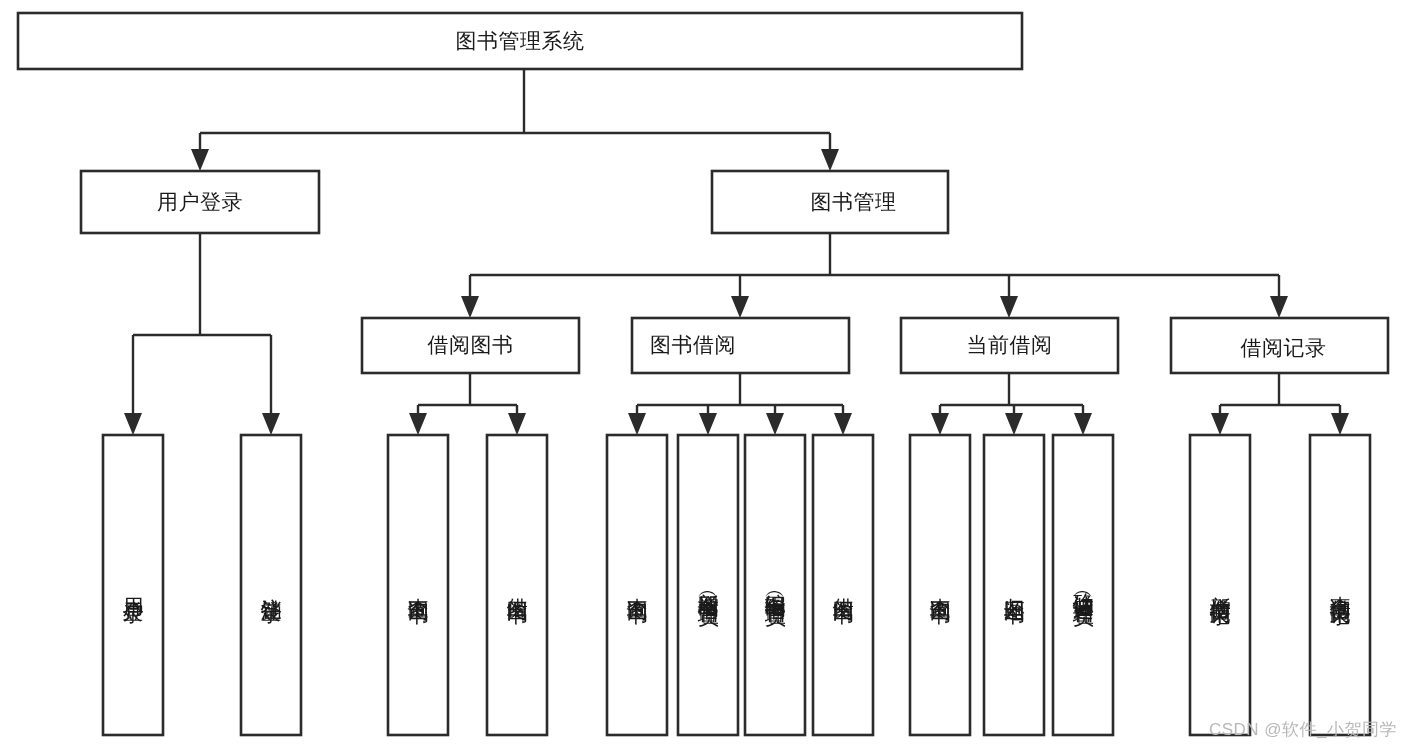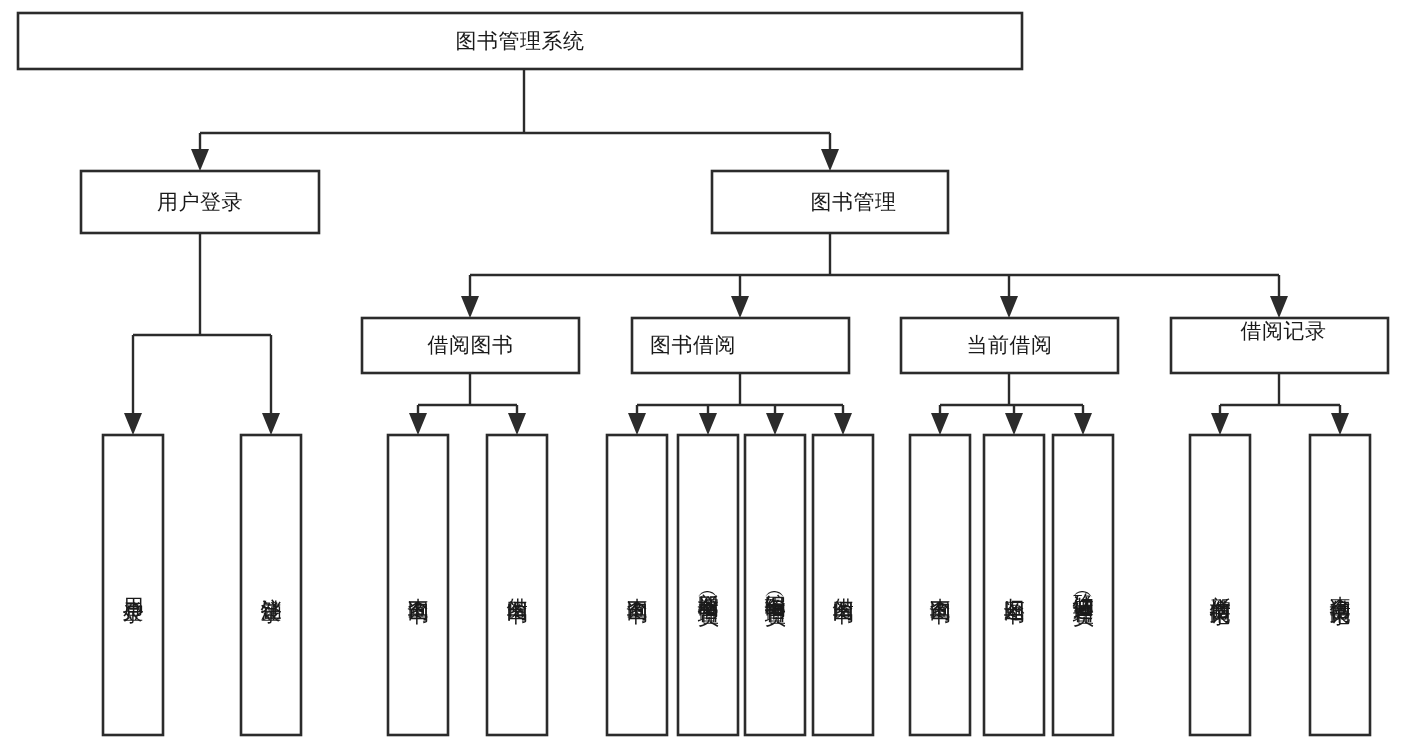--- a/index.html
+++ b/index.html
@@ -169,29 +169,30 @@
       <rect x="1310" y="435" width="60" height="300" class="node-box"></rect>
     </svg>
 
   <div id="label-layer">
       <div class="node-label horizontal" style="left: 18px; top: 13px; width: 1004px; height: 56px;">图书管理系统</div>
       <div class="node-label horizontal" style="left: 81px; top: 171px; width: 238px; height: 62px;">用户登录</div>
       <div class="node-label horizontal" style="left: 712px; top: 171px; width: 236px; height: 62px; padding-left: 47px;">图书管理</div>
       <div class="node-label horizontal" style="left: 362px; top: 318px; width: 217px; height: 55px;">借阅图书</div>
       <div class="node-label horizontal" style="left: 604px; top: 318px; width: 178px; height: 55px;">图书借阅</div>
       <div class="node-label horizontal" style="left: 901px; top: 318px; width: 217px; height: 55px; font-family: Liberation Serif, serif;">当前借阅</div>
-      <div class="node-label horizontal" style="left: 1171px; top: 301px; width: 217px; height: 60px; padding-left: 8px;">借阅记录</div>
+      <div class="node-label horizontal" style="left: 1171px; top: 318px; width: 217px; height: 60px; padding-left: 8px;">借阅记录</div>
       <div class="node-label vertical" style="left: 103px; top: 435px; width: 60px; height: 300px;">用户登录</div>
       <div class="node-label vertical" style="left: 241px; top: 435px; width: 60px; height: 300px;">注销登录</div>
       <div class="node-label vertical" style="left: 388px; top: 435px; width: 60px; height: 300px;">查询图书</div>
       <div class="node-label vertical" style="left: 487px; top: 435px; width: 60px; height: 300px;">借阅图书</div>
       <div class="node-label vertical" style="left: 607px; top: 435px; width: 60px; height: 300px;">查询图书</div>
       <div class="node-label vertical" style="left: 678px; top: 435px; width: 60px; height: 300px;">新增图书（管理员）</div>
       <div class="node-label vertical" style="left: 745px; top: 435px; width: 60px; height: 300px;">编辑图书（管理员）</div>
       <div class="node-label vertical" style="left: 813px; top: 435px; width: 60px; height: 300px;">借阅图书</div>
       <div class="node-label vertical" style="left: 910px; top: 435px; width: 60px; height: 300px;">查询图书</div>
       <div class="node-label vertical" style="left: 984px; top: 435px; width: 60px; height: 300px;">归还图书</div>
       <div class="node-label vertical" style="left: 1053px; top: 435px; width: 60px; height: 300px;">确认归还（管理员）</div>
       <div class="node-label vertical" style="left: 1190px; top: 435px; width: 60px; height: 300px;">新增借阅记录</div>
       <div class="node-label vertical" style="left: 1310px; top: 435px; width: 60px; height: 300px;">查询借阅记录</div>
     </div>
 
+  <div class="watermark">CSDN @软件_小贺同学</div>
 </div>
 
 </body></html>

